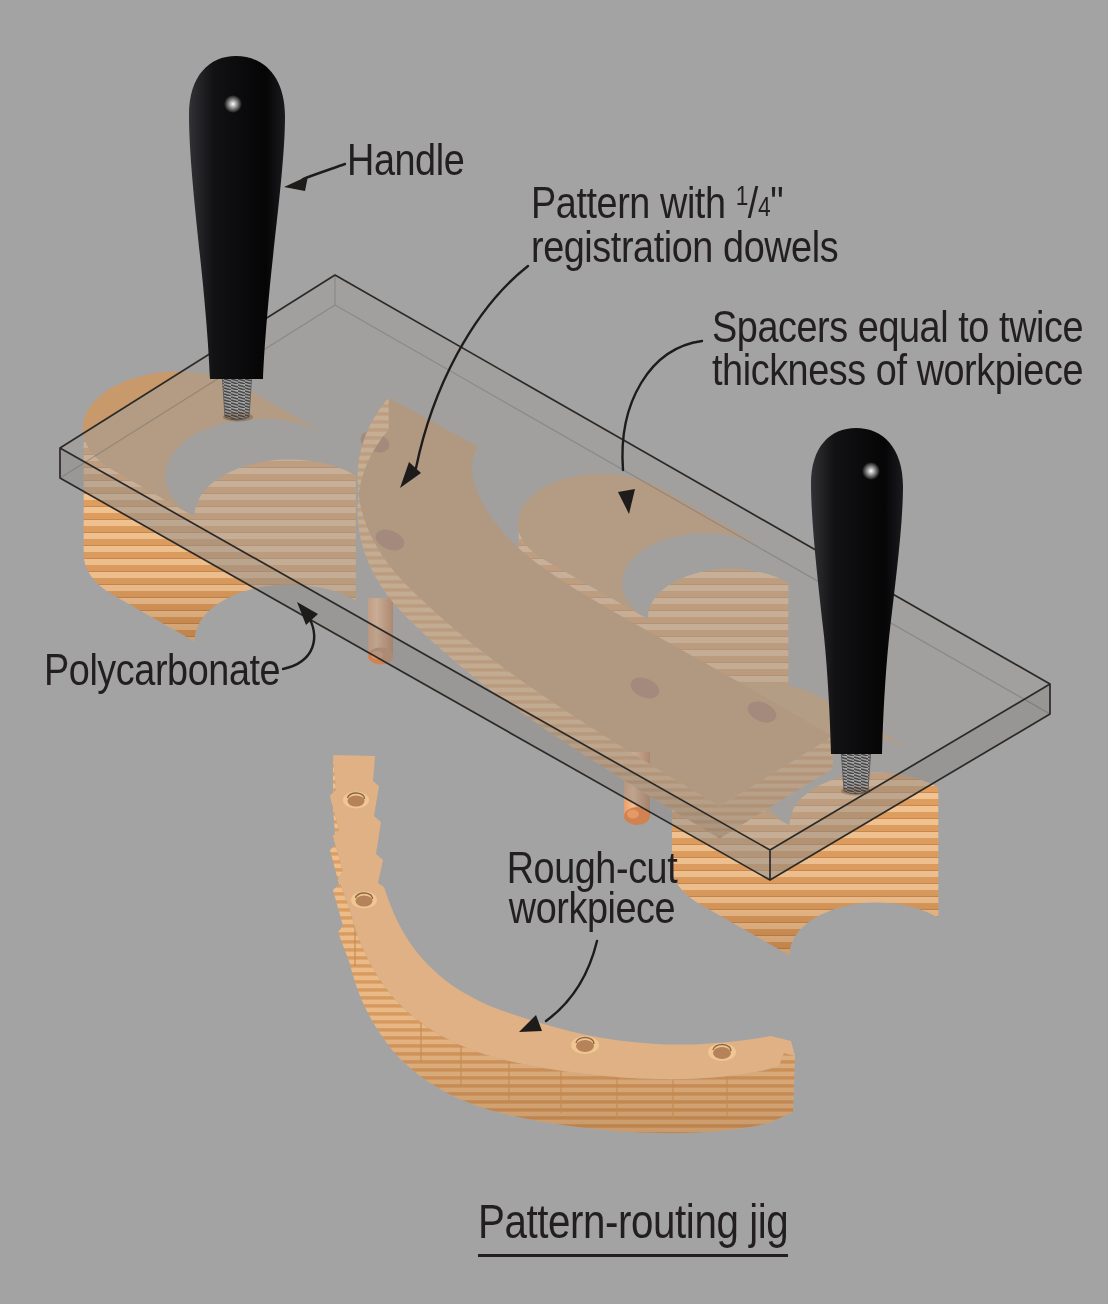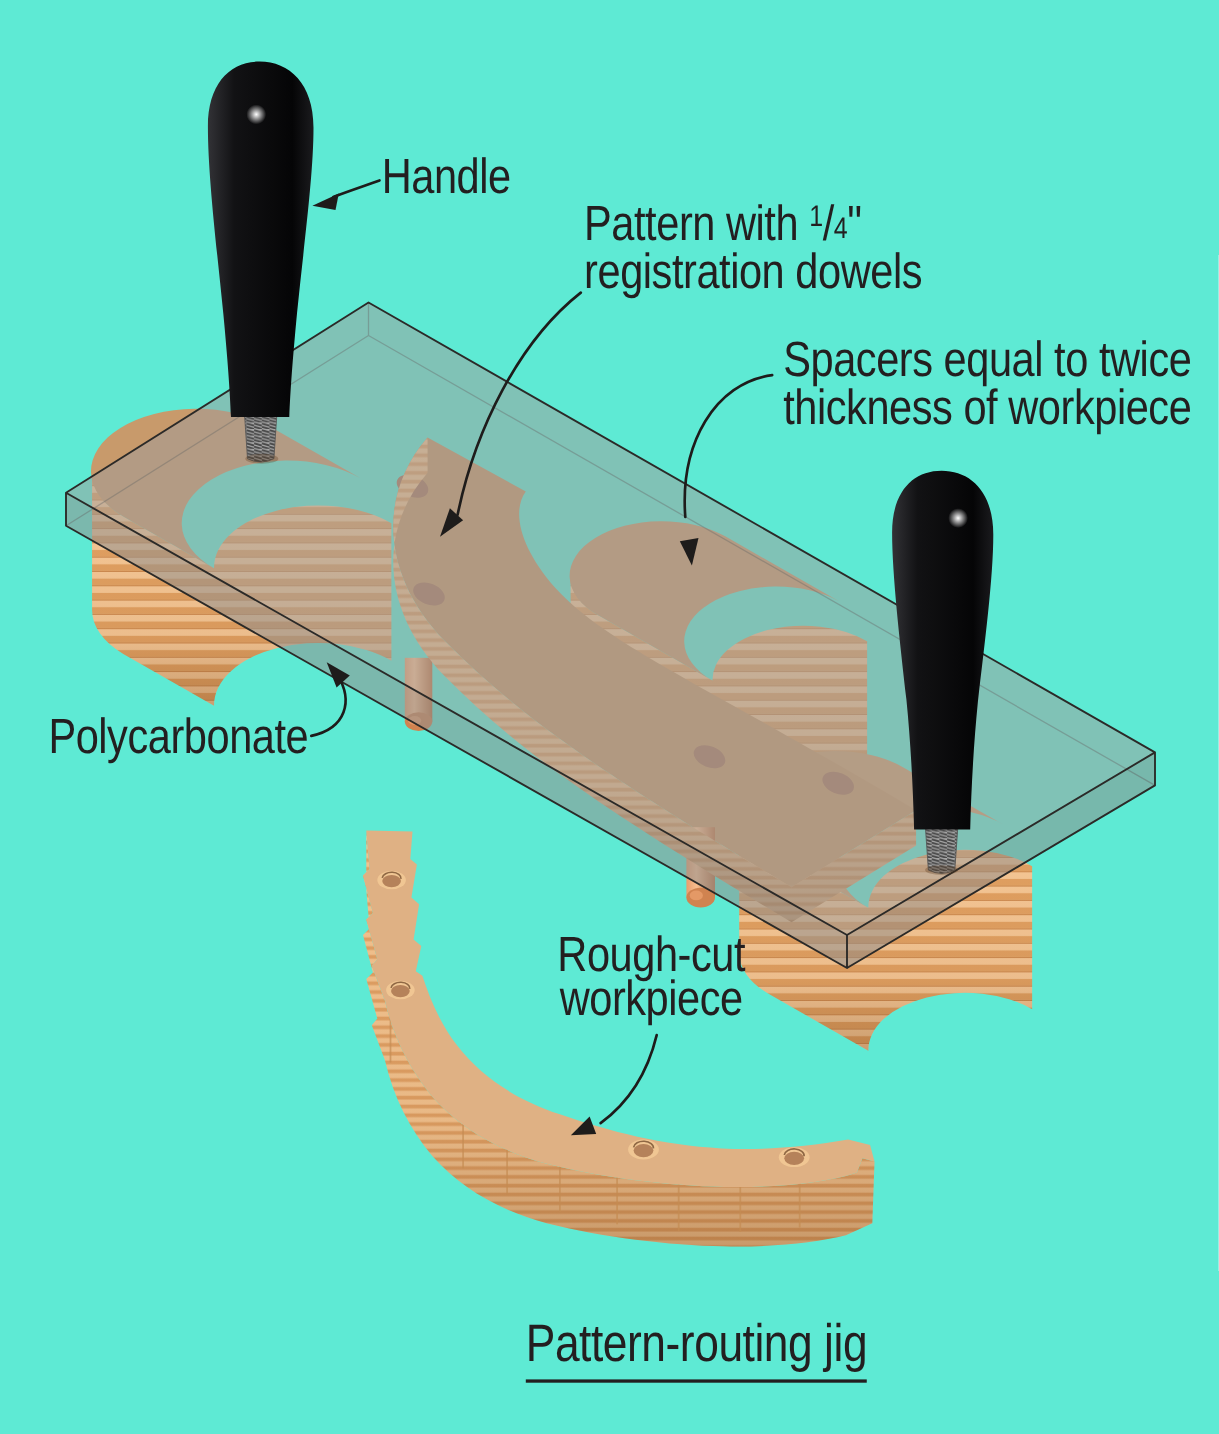--- a/index.html
+++ b/index.html
@@ -1,16 +1,16 @@
 <!DOCTYPE html>
 <html style="--ink: #231f20; --plate-gray: #a09e9c; --wood-top: #c89a6b; --wood-top-light: #dfb184; --lamination-light: #f6c795; --lamination-dark: #e2a162; --hole-brown: #a9765a; --handle-black: #0c0c0d; --dowel-copper: #d9905e; --thread-gray: #a3a3a3;"><head>
 <meta charset="utf-8">
 <style>
   html,body{margin:0;padding:0;background:#ffffff;}
-  .stage{position:relative;width:1108px;height:1304px;background:#5eead4;overflow:hidden;
+  .stage{position:relative;width:1108px;height:1304px;background:#a3a3a3;overflow:hidden;
          font-family:"Liberation Sans","DejaVu Sans",sans-serif;}
   .stage svg{position:absolute;left:0;top:0;}
   .lbl{position:absolute;color:var(--ink,#231f20);font-size:45px;line-height:44px;
        white-space:nowrap;transform:scaleX(0.84);transform-origin:0 0;letter-spacing:-0.5px;}
   .lbl .sup{font-size:27px;vertical-align:13px;}
   .lbl .den{font-size:27px;vertical-align:2px;}
   .lbl-center{text-align:center;transform-origin:50% 0;}
   .title{position:absolute;color:var(--ink,#231f20);font-size:48px;line-height:52px;
          white-space:nowrap;transform:scaleX(0.84);transform-origin:0 0;letter-spacing:-0.5px;
          border-bottom:3px solid var(--ink,#231f20);padding-bottom:6px;}

